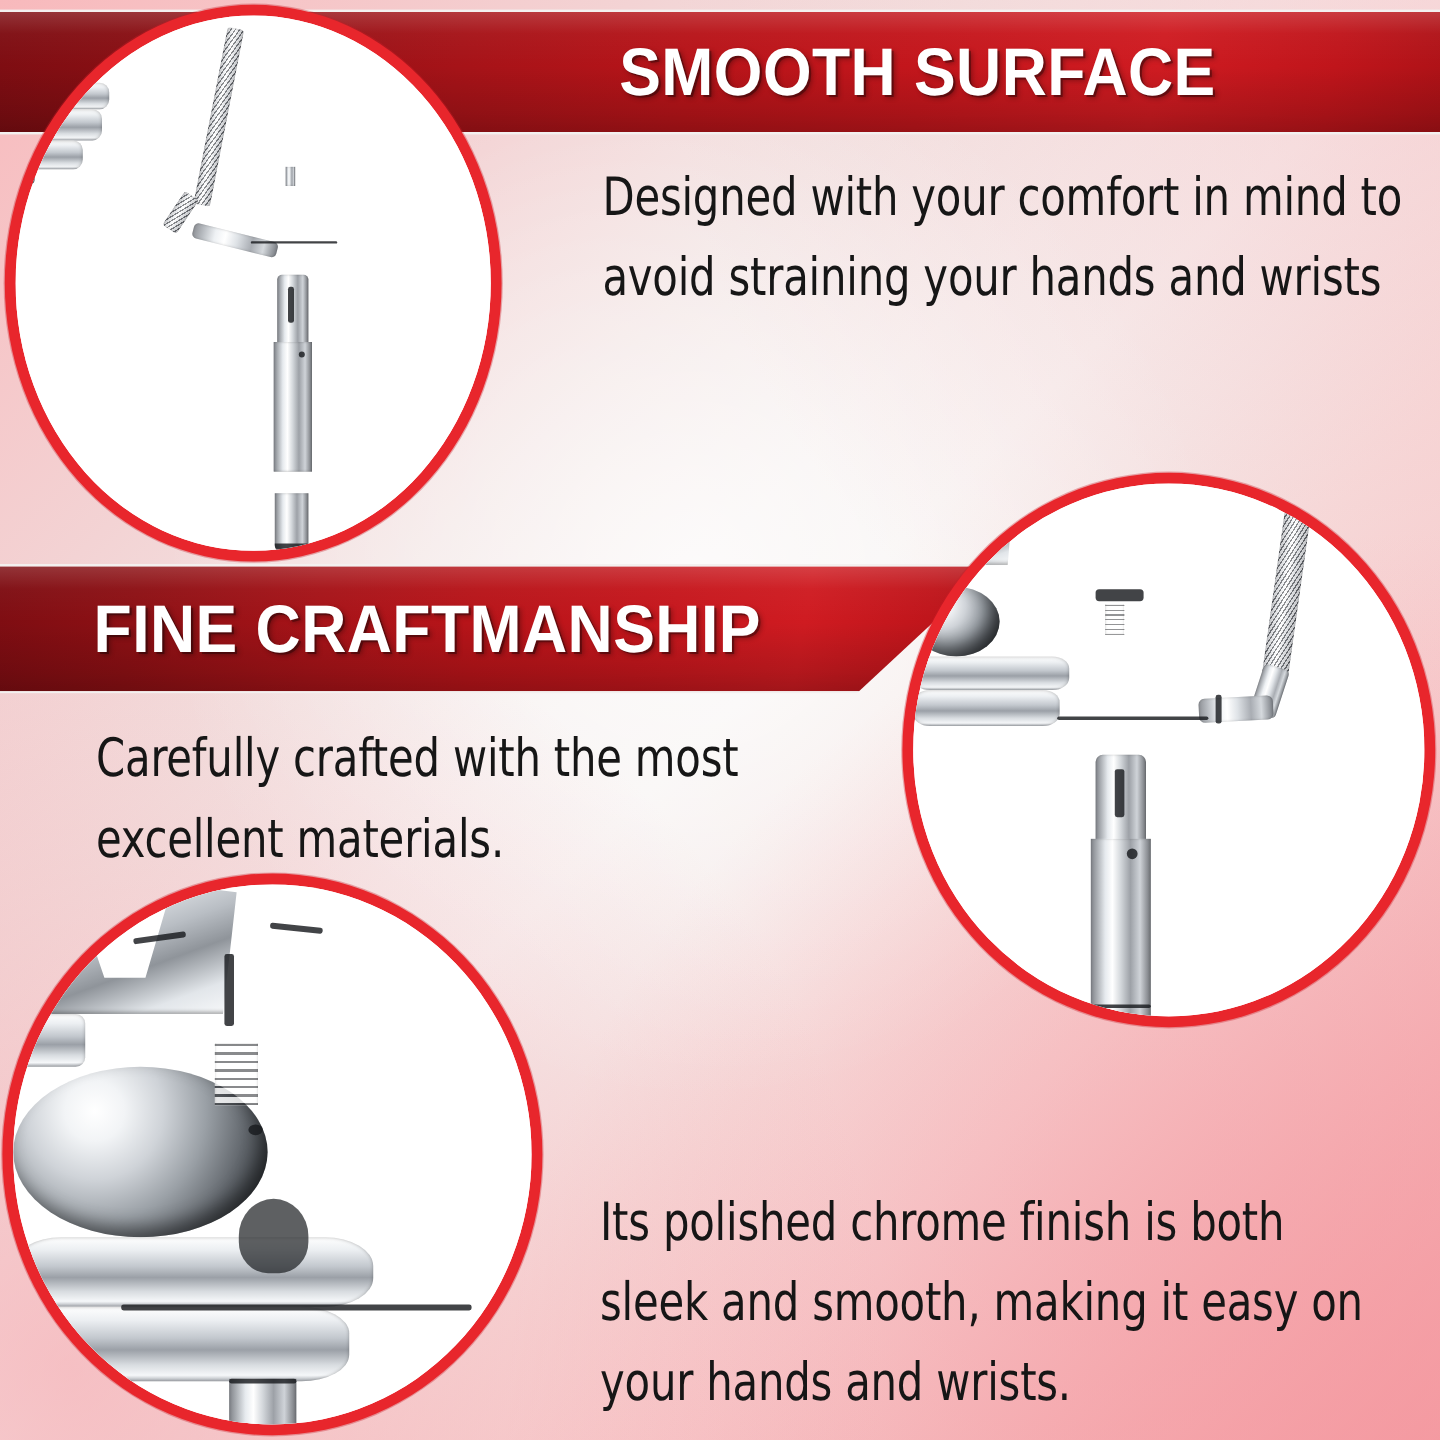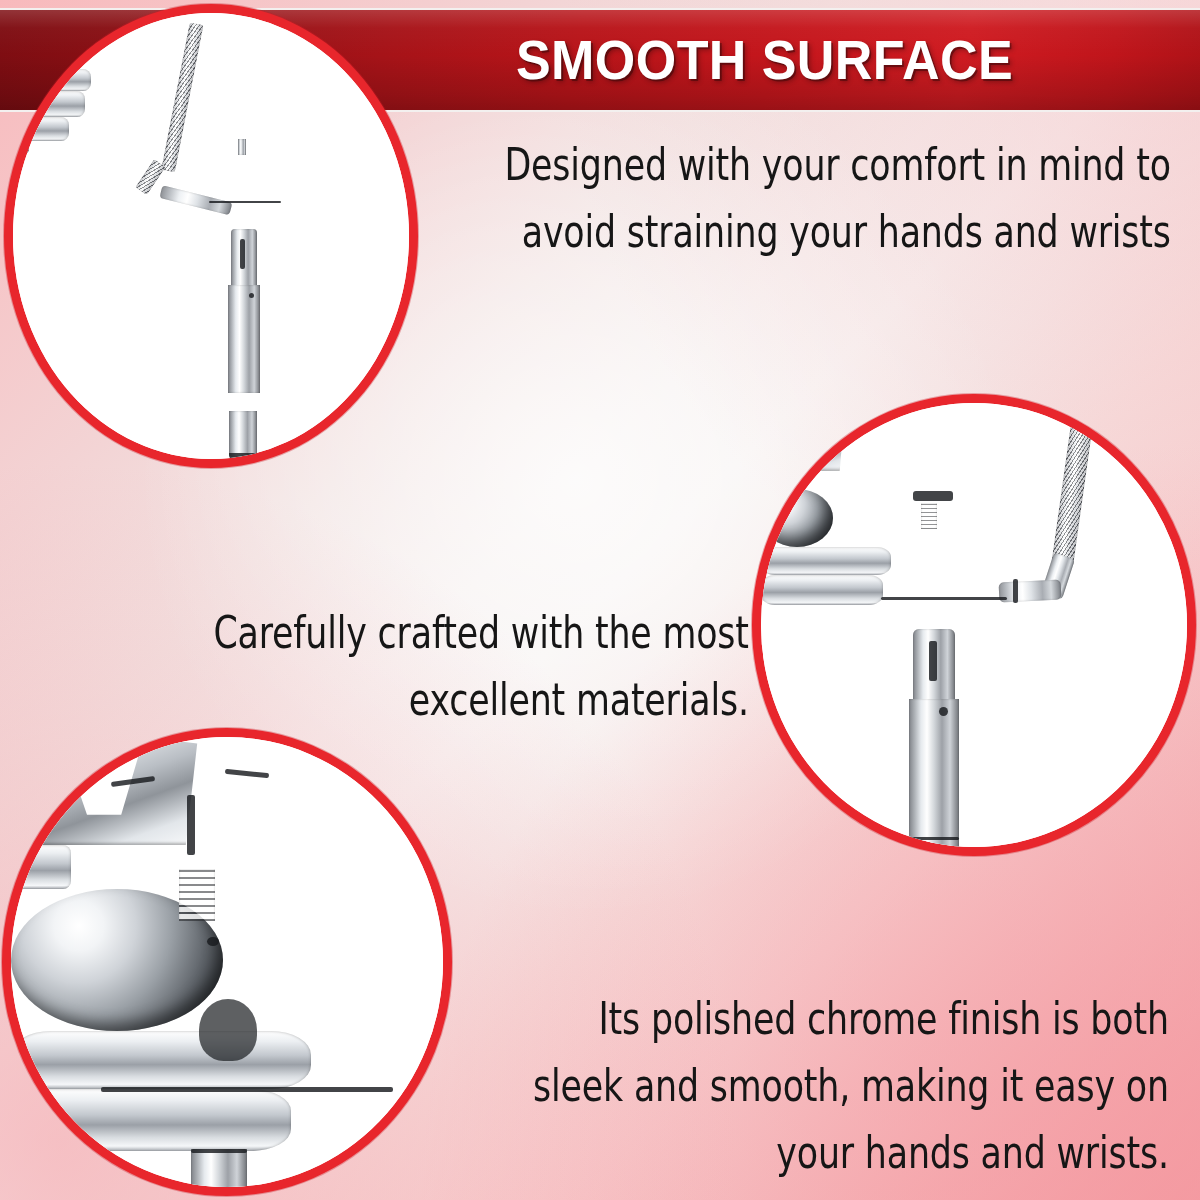--- a/index.html
+++ b/index.html
@@ -20,21 +20,20 @@
         #f6c5c7 10%,
         #f3d3d4 22%,
         #f2e4e3 34%,
         #f5efee 44%,
         #f6f2f1 50%,
         #f5ebea 56%,
         #f6dedd 64%,
         #f7cfd0 74%,
         #f6b9bc 86%,
         #f5a2a7 100%);
-    text-align: right;
   }
 
   
   #poster::before {
     content: "";
     position: absolute;
     inset: 0;
     background:
       radial-gradient(circle at 5% 95%, rgba(245,150,158,0.55) 0%, rgba(245,150,158,0) 42%),
       radial-gradient(circle at 98% 100%, rgba(244,150,158,0.65) 0%, rgba(244,150,158,0) 45%),
@@ -188,20 +187,23 @@
 <body>
 
 <div id="poster">
 
   <div class="banner" id="banner-1">
     <span class="bnr-text">SMOOTH SURFACE</span>
   </div>
 
   <div class="body-copy" id="copy-1">Designed with your comfort in mind to avoid straining your hands and wrists</div>
 
+  <div class="banner" id="banner-2">
+    <span class="bnr-text">FINE CRAFTMANSHIP</span>
+  </div>
 
   <div class="body-copy" id="copy-2">Carefully crafted with the most excellent materials.</div>
 
 
   <div class="body-copy" id="copy-3">Its polished chrome finish is both sleek and smooth, making it easy on your hands and wrists.</div>
 
   <div class="photo-circle" id="circle-1">
     <div class="stage">
 
       <div class="chrome knurl" style="left:148px; top:8px; width:14px; height:150px; transform: rotate(11deg); transform-origin: bottom center; border-radius:3px;"></div>

